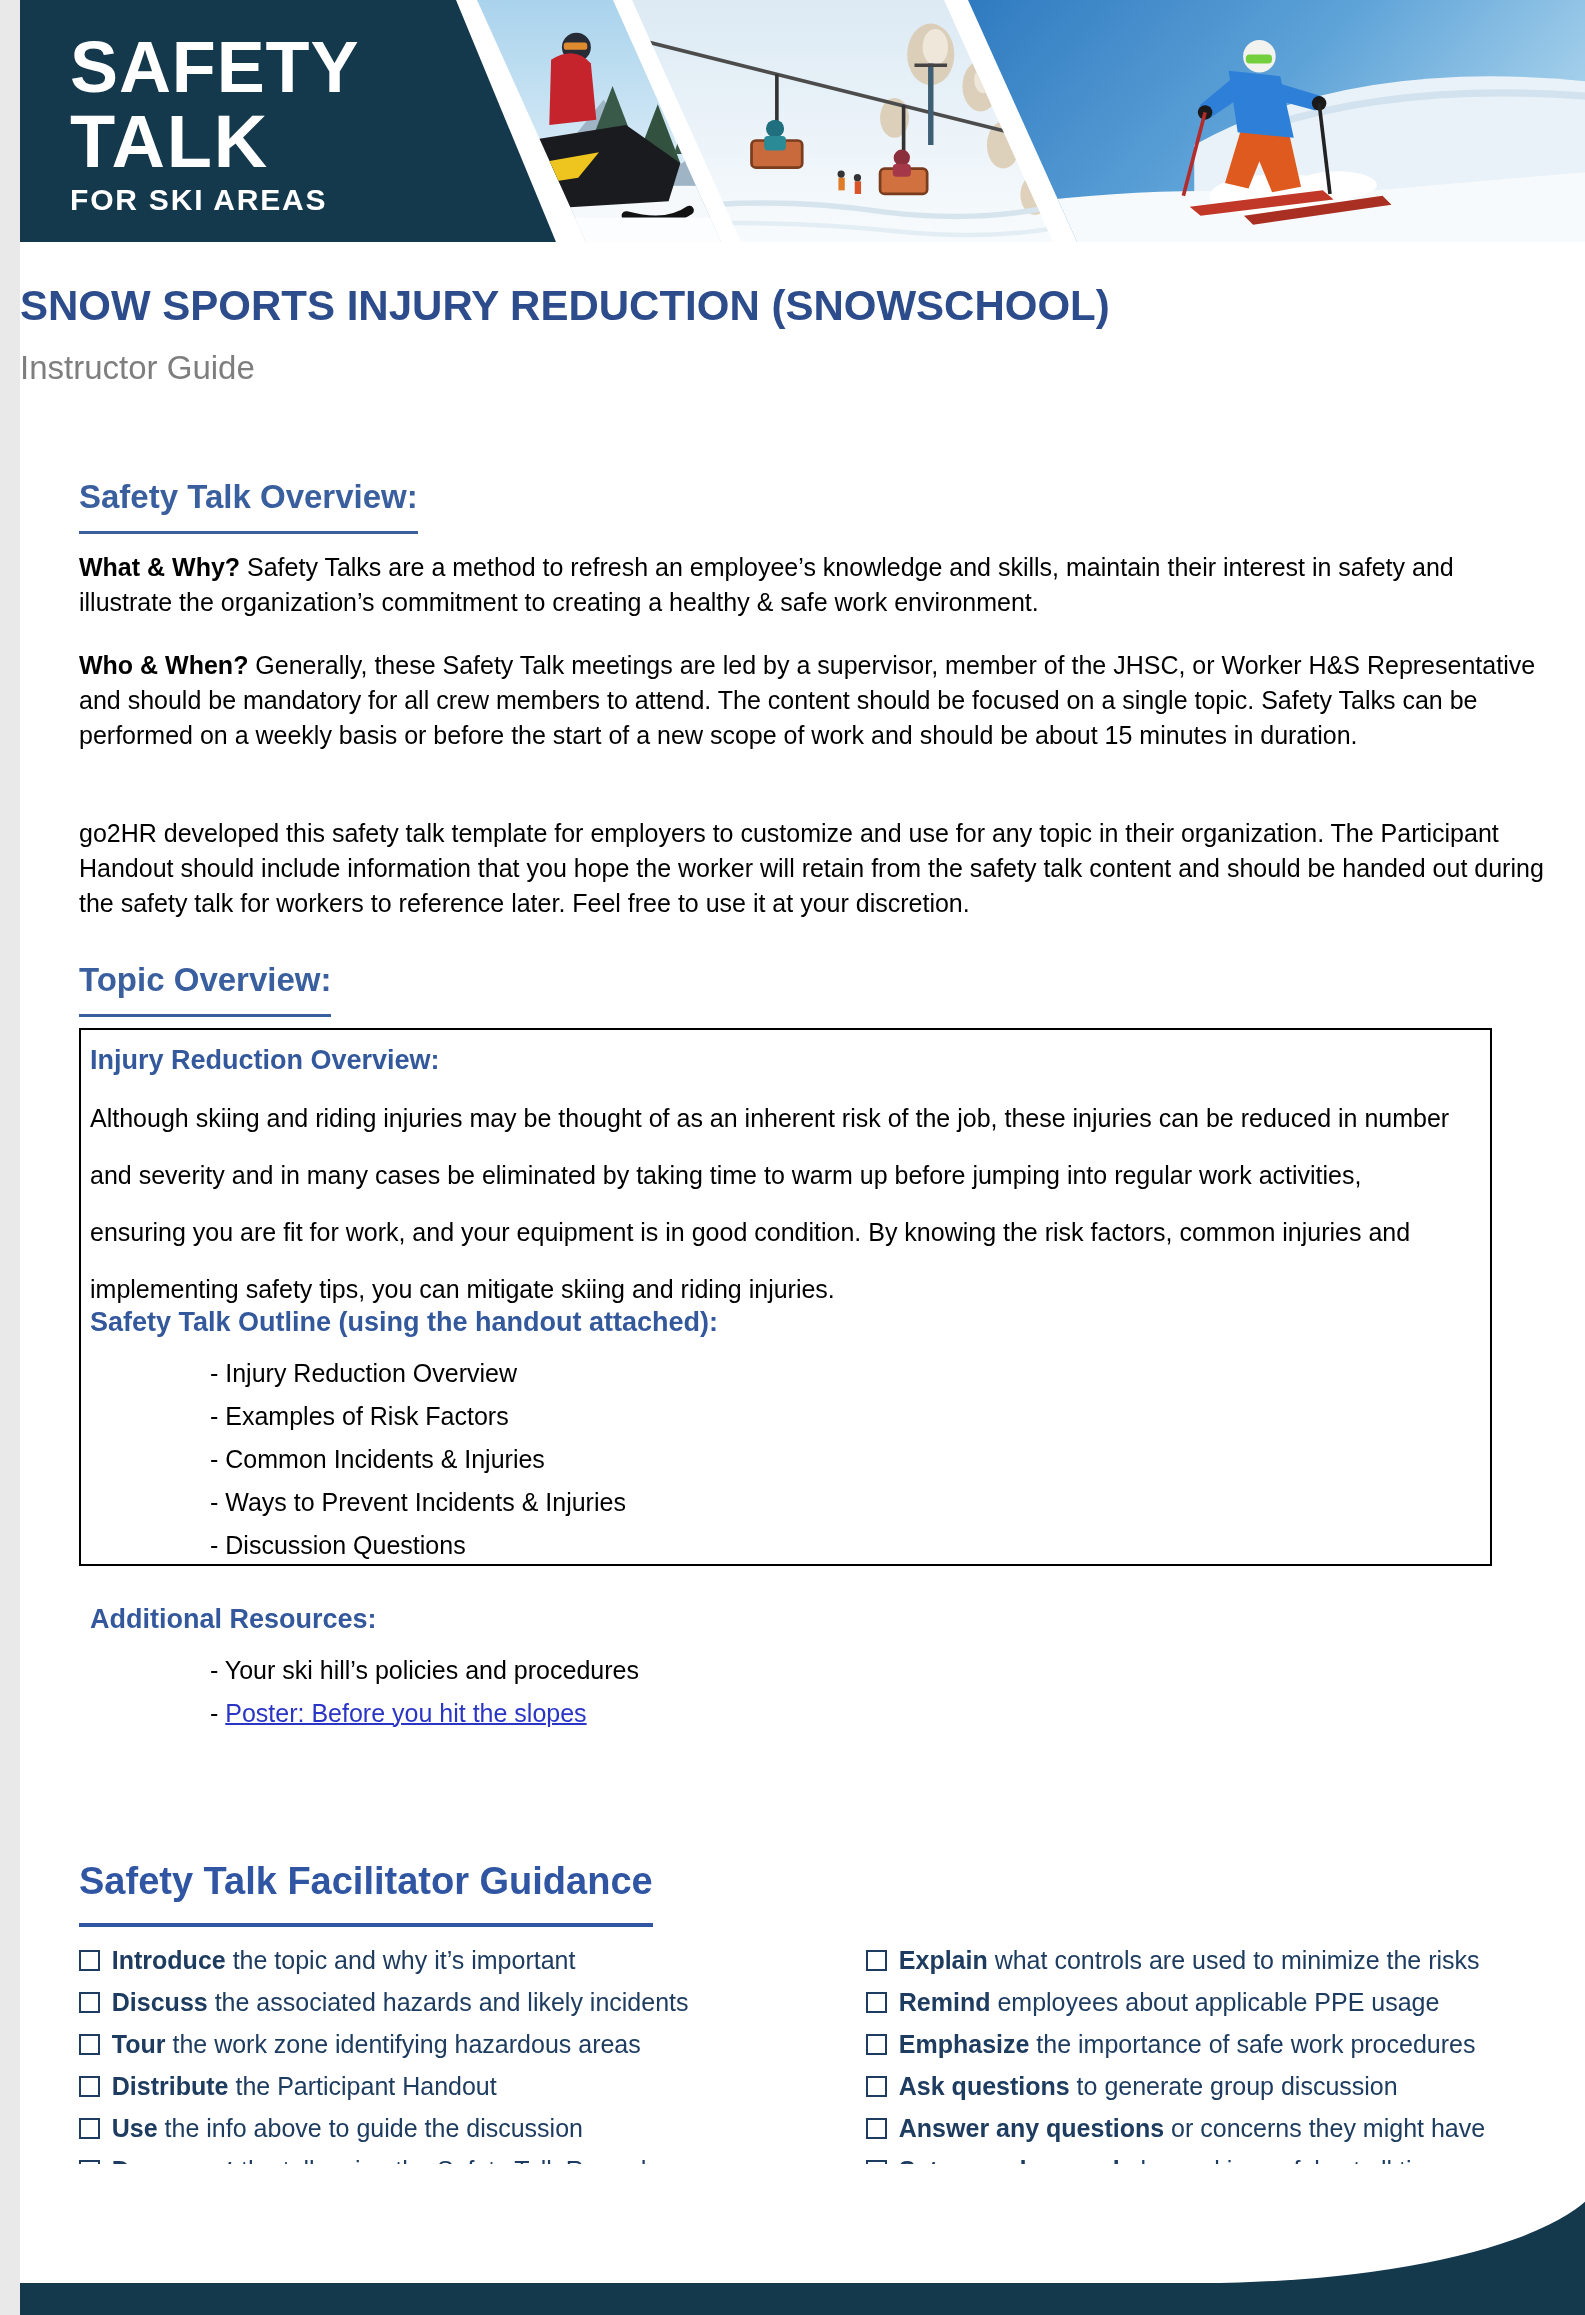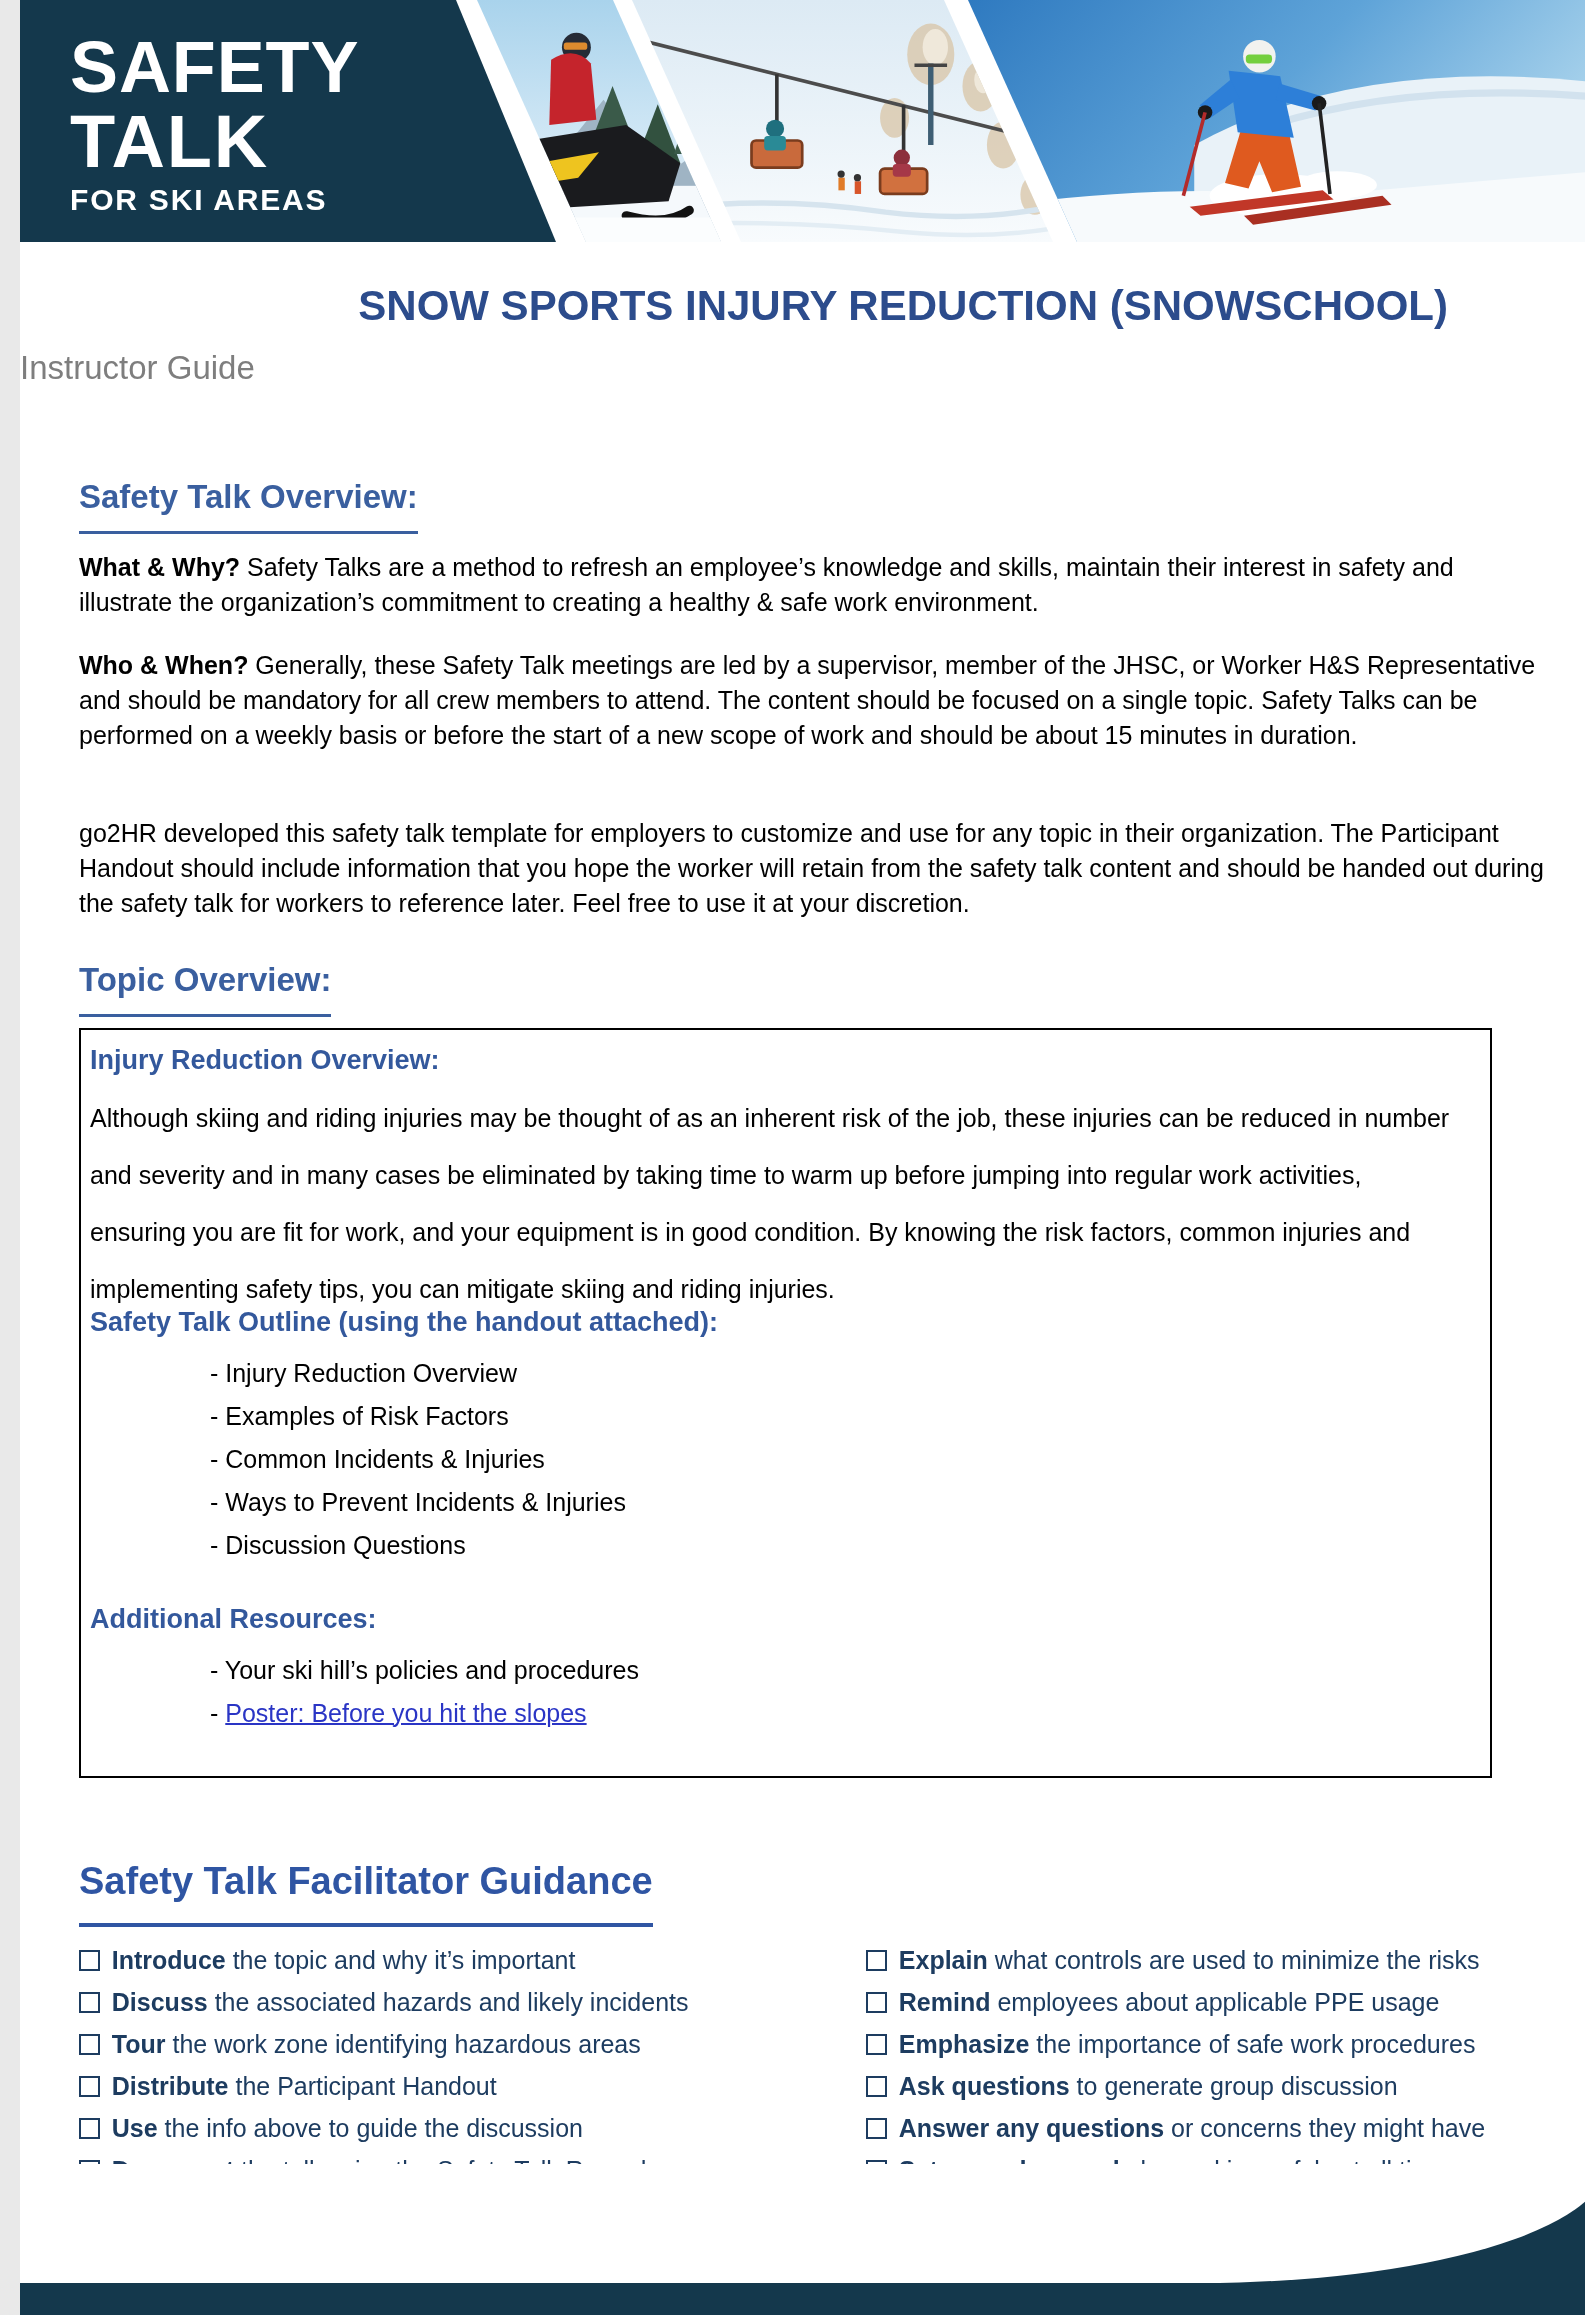--- a/index.html
+++ b/index.html
@@ -14,33 +14,33 @@
   .brand-safety{top:31px;font-size:72px;font-weight:bold;letter-spacing:0.9px;}
   .brand-talk{top:105px;font-size:74px;font-weight:bold;letter-spacing:1.8px;}
   .brand-sub{top:185px;font-size:30px;font-weight:bold;letter-spacing:1.8px;}
   .photo{position:absolute;top:0;height:242px;overflow:hidden;}
   .photo svg{display:block;width:100%;height:100%;}
   .photo1{left:457px;width:244px;clip-path:polygon(0 0,136px 0,244px 242px,109px 242px);}
   .photo2{left:612px;width:421px;clip-path:polygon(0 0,312px 0,421px 242px,109px 242px);}
   .photo3{left:948px;width:638px;clip-path:polygon(0 0,638px 0,638px 242px,109px 242px);}
 
   
-  .doc-title{position:absolute;left:0;top:282px;width:1428px;text-align:right;
+  .doc-title{position:absolute;left:0;top:282px;width:1428px;text-align:left;
              font-size:42px;font-weight:bold;color:#2c4c8c;}
   .doc-subtitle{position:absolute;left:0;top:349px;width:1586px;text-align:left;
                 font-size:33px;color:#7e7e7e;}
 
   .h-section{position:absolute;left:59px;font-size:33px;font-weight:bold;color:#3a5f9f;}
   .h-section .u{display:inline-block;border-bottom:3.6px solid #3a5f9f;padding-bottom:15px;}
 
   .para{position:absolute;left:59px;width:1470px;font-size:25px;line-height:35px;color:#000;}
   .para b{font-weight:bold;}
 
   
-  .topic-box{position:absolute;left:59px;top:1028px;width:1413px;height:750px;
+  .topic-box{position:absolute;left:59px;top:1028px;width:1413px;height:538px;
              border:2.7px solid #000;box-sizing:border-box;}
   .box-h{position:absolute;left:9px;font-size:27px;font-weight:bold;color:#33589c;}
   .box-text{position:absolute;left:9px;width:1366px;font-size:25px;line-height:57px;color:#000;}
   .box-list{position:absolute;left:129px;font-size:25px;color:#000;}
   .box-list .li{height:43px;display:flex;align-items:center;}
   .res-link{color:#2a35c5;text-decoration:underline;text-decoration-thickness:1.8px;cursor:pointer;}
 
   
   .h-facilitator{position:absolute;left:59px;top:1860px;font-size:38px;font-weight:bold;color:#2f55a3;}
   .h-facilitator .u{display:inline-block;border-bottom:4.5px solid #2f55a3;padding-bottom:20px;}

